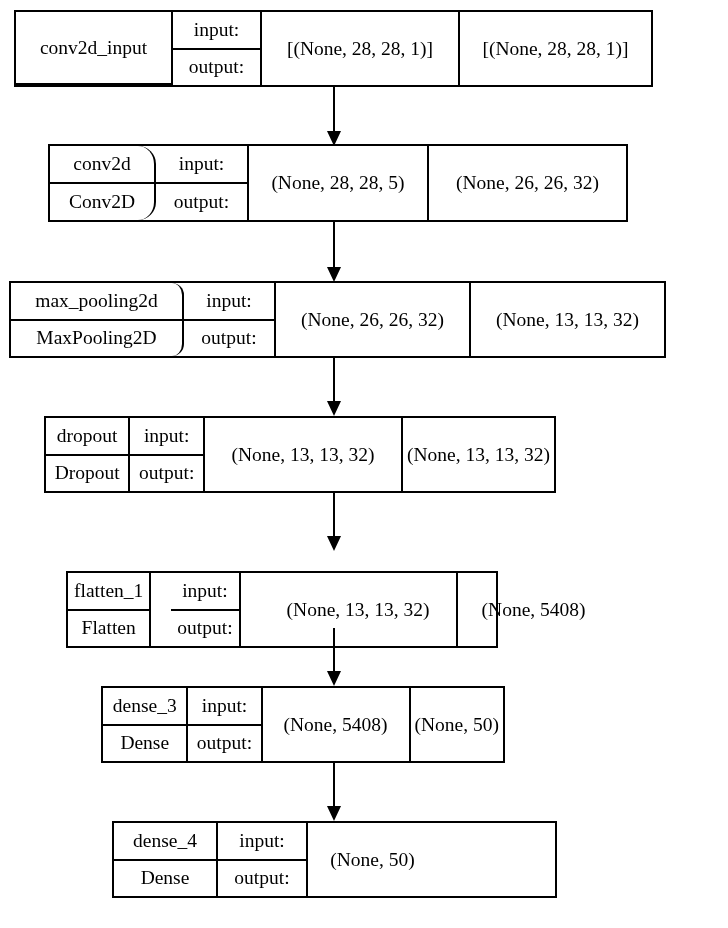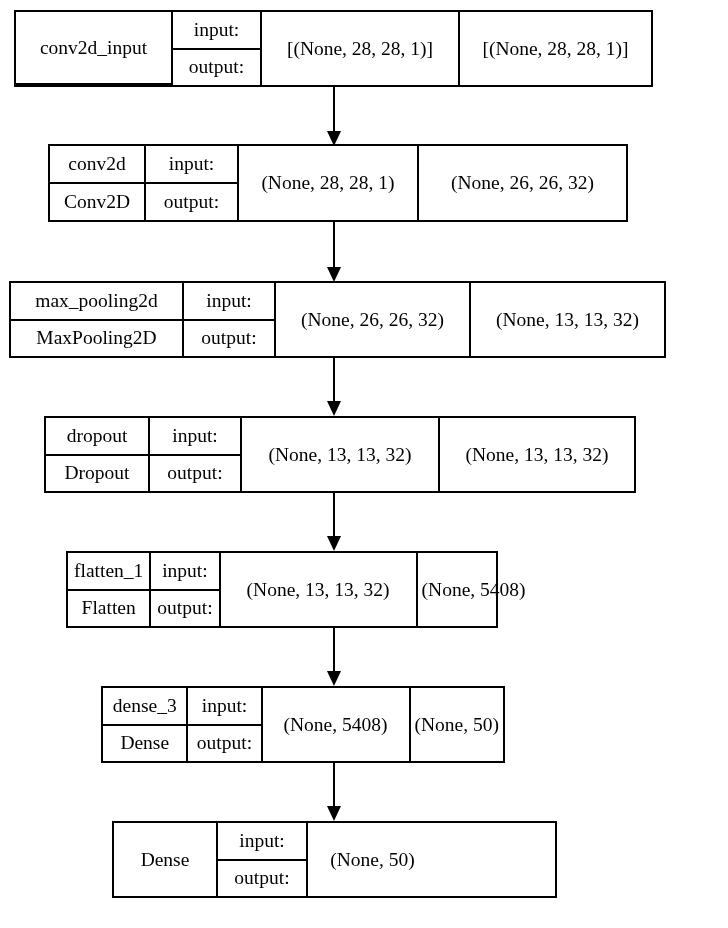--- a/index.html
+++ b/index.html
@@ -47,26 +47,26 @@
     align-items: center;
     justify-content: center;
     white-space: nowrap;
     padding: 8px 4px;
     flex: 1 1 auto;
   }
   
   .n1 { left: 14px;  top: 10px;  width: 639px; height: 77px; }
   .n1 .c1 { width: 157px; } .n1 .c2 { width: 89px; } .n1 .c3 { flex: 0 0 198px; }
   .n2 { left: 48px;  top: 144px; width: 580px; height: 78px; }
-  .n2 .c1 { width: 96px; } .n2 .c2 { width: 93px; } .n2 .c3 { flex: 0 0 180px; }
+  .n2 .c1 { width: 106px; border-radius: 18px; } .n2 .c2 { width: 93px; } .n2 .c3 { flex: 0 0 180px; }
   .n3 { left: 9px;   top: 281px; width: 657px; height: 77px; }
-  .n3 .c1 { width: 173px; } .n3 .c2 { width: 92px; } .n3 .c3 { flex: 0 0 195px; }
-  .n4 { left: 44px;  top: 416px; width: 592px; height: 77px; }
+  .n3 .c1 { width: 173px; border-radius: 12px; } .n3 .c2 { width: 92px; } .n3 .c3 { flex: 0 0 195px; }
+  .n4 { left: 44px;  top: 416px; width: 512px; height: 77px; }
   .n4 .c1 { width: 104px; } .n4 .c2 { width: 92px; } .n4 .c3 { flex: 0 0 198px; }
-  .n5 { left: 66px;  top: 551px; width: 432px; height: 77px; }
+  .n5 { left: 66px;  top: 571px; width: 432px; height: 77px; gap: 20px; }
   .n5 .c1 { width: 109px; } .n5 .c2 { width: 92px; } .n5 .c3 { flex: 0 0 197px; }
   .n6 { left: 101px; top: 686px; width: 404px; height: 77px; }
   .n6 .c1 { width: 104px; } .n6 .c2 { width: 90px; } .n6 .c3 { flex: 0 0 148px; }
   .n7 { left: 112px; top: 821px; width: 445px; height: 77px; }
   .n7 .c1 { width: 104px; } .n7 .c2 { width: 90px; } .n7 .c3 { flex: 0 0 129px; }
   
   .arrow {
     position: absolute;
     left: 327px;
     width: 14px;
@@ -119,21 +119,21 @@
 
   <div class="node n2">
     <div class="col c1">
       <div class="cell first">conv2d</div>
       <div class="cell">Conv2D</div>
     </div>
     <div class="col c2">
       <div class="cell first">input:</div>
       <div class="cell">output:</div>
     </div>
-    <div class="col c3 shapecol">(None, 28, 28, 1)</div>
+    <div class="col c3 shapecol">(None, 28, 28, 5)</div>
     <div class="col c4 shapecol">(None, 26, 26, 32)</div>
   </div>
 
   <div class="arrow a2"></div>
 
   <div class="node n3">
     <div class="col c1">
       <div class="cell first">max_pooling2d</div>
       <div class="cell">MaxPooling2D</div>
     </div>
@@ -187,20 +187,21 @@
       <div class="cell">output:</div>
     </div>
     <div class="col c3 shapecol">(None, 5408)</div>
     <div class="col c4 shapecol">(None, 50)</div>
   </div>
 
   <div class="arrow a6"></div>
 
   <div class="node n7">
     <div class="col c1">
+      <div class="cell first">dense_4</div>
       <div class="cell">Dense</div>
     </div>
     <div class="col c2">
       <div class="cell first">input:</div>
       <div class="cell">output:</div>
     </div>
     <div class="col c3 shapecol">(None, 50)</div>
   </div>
 
 </div>

